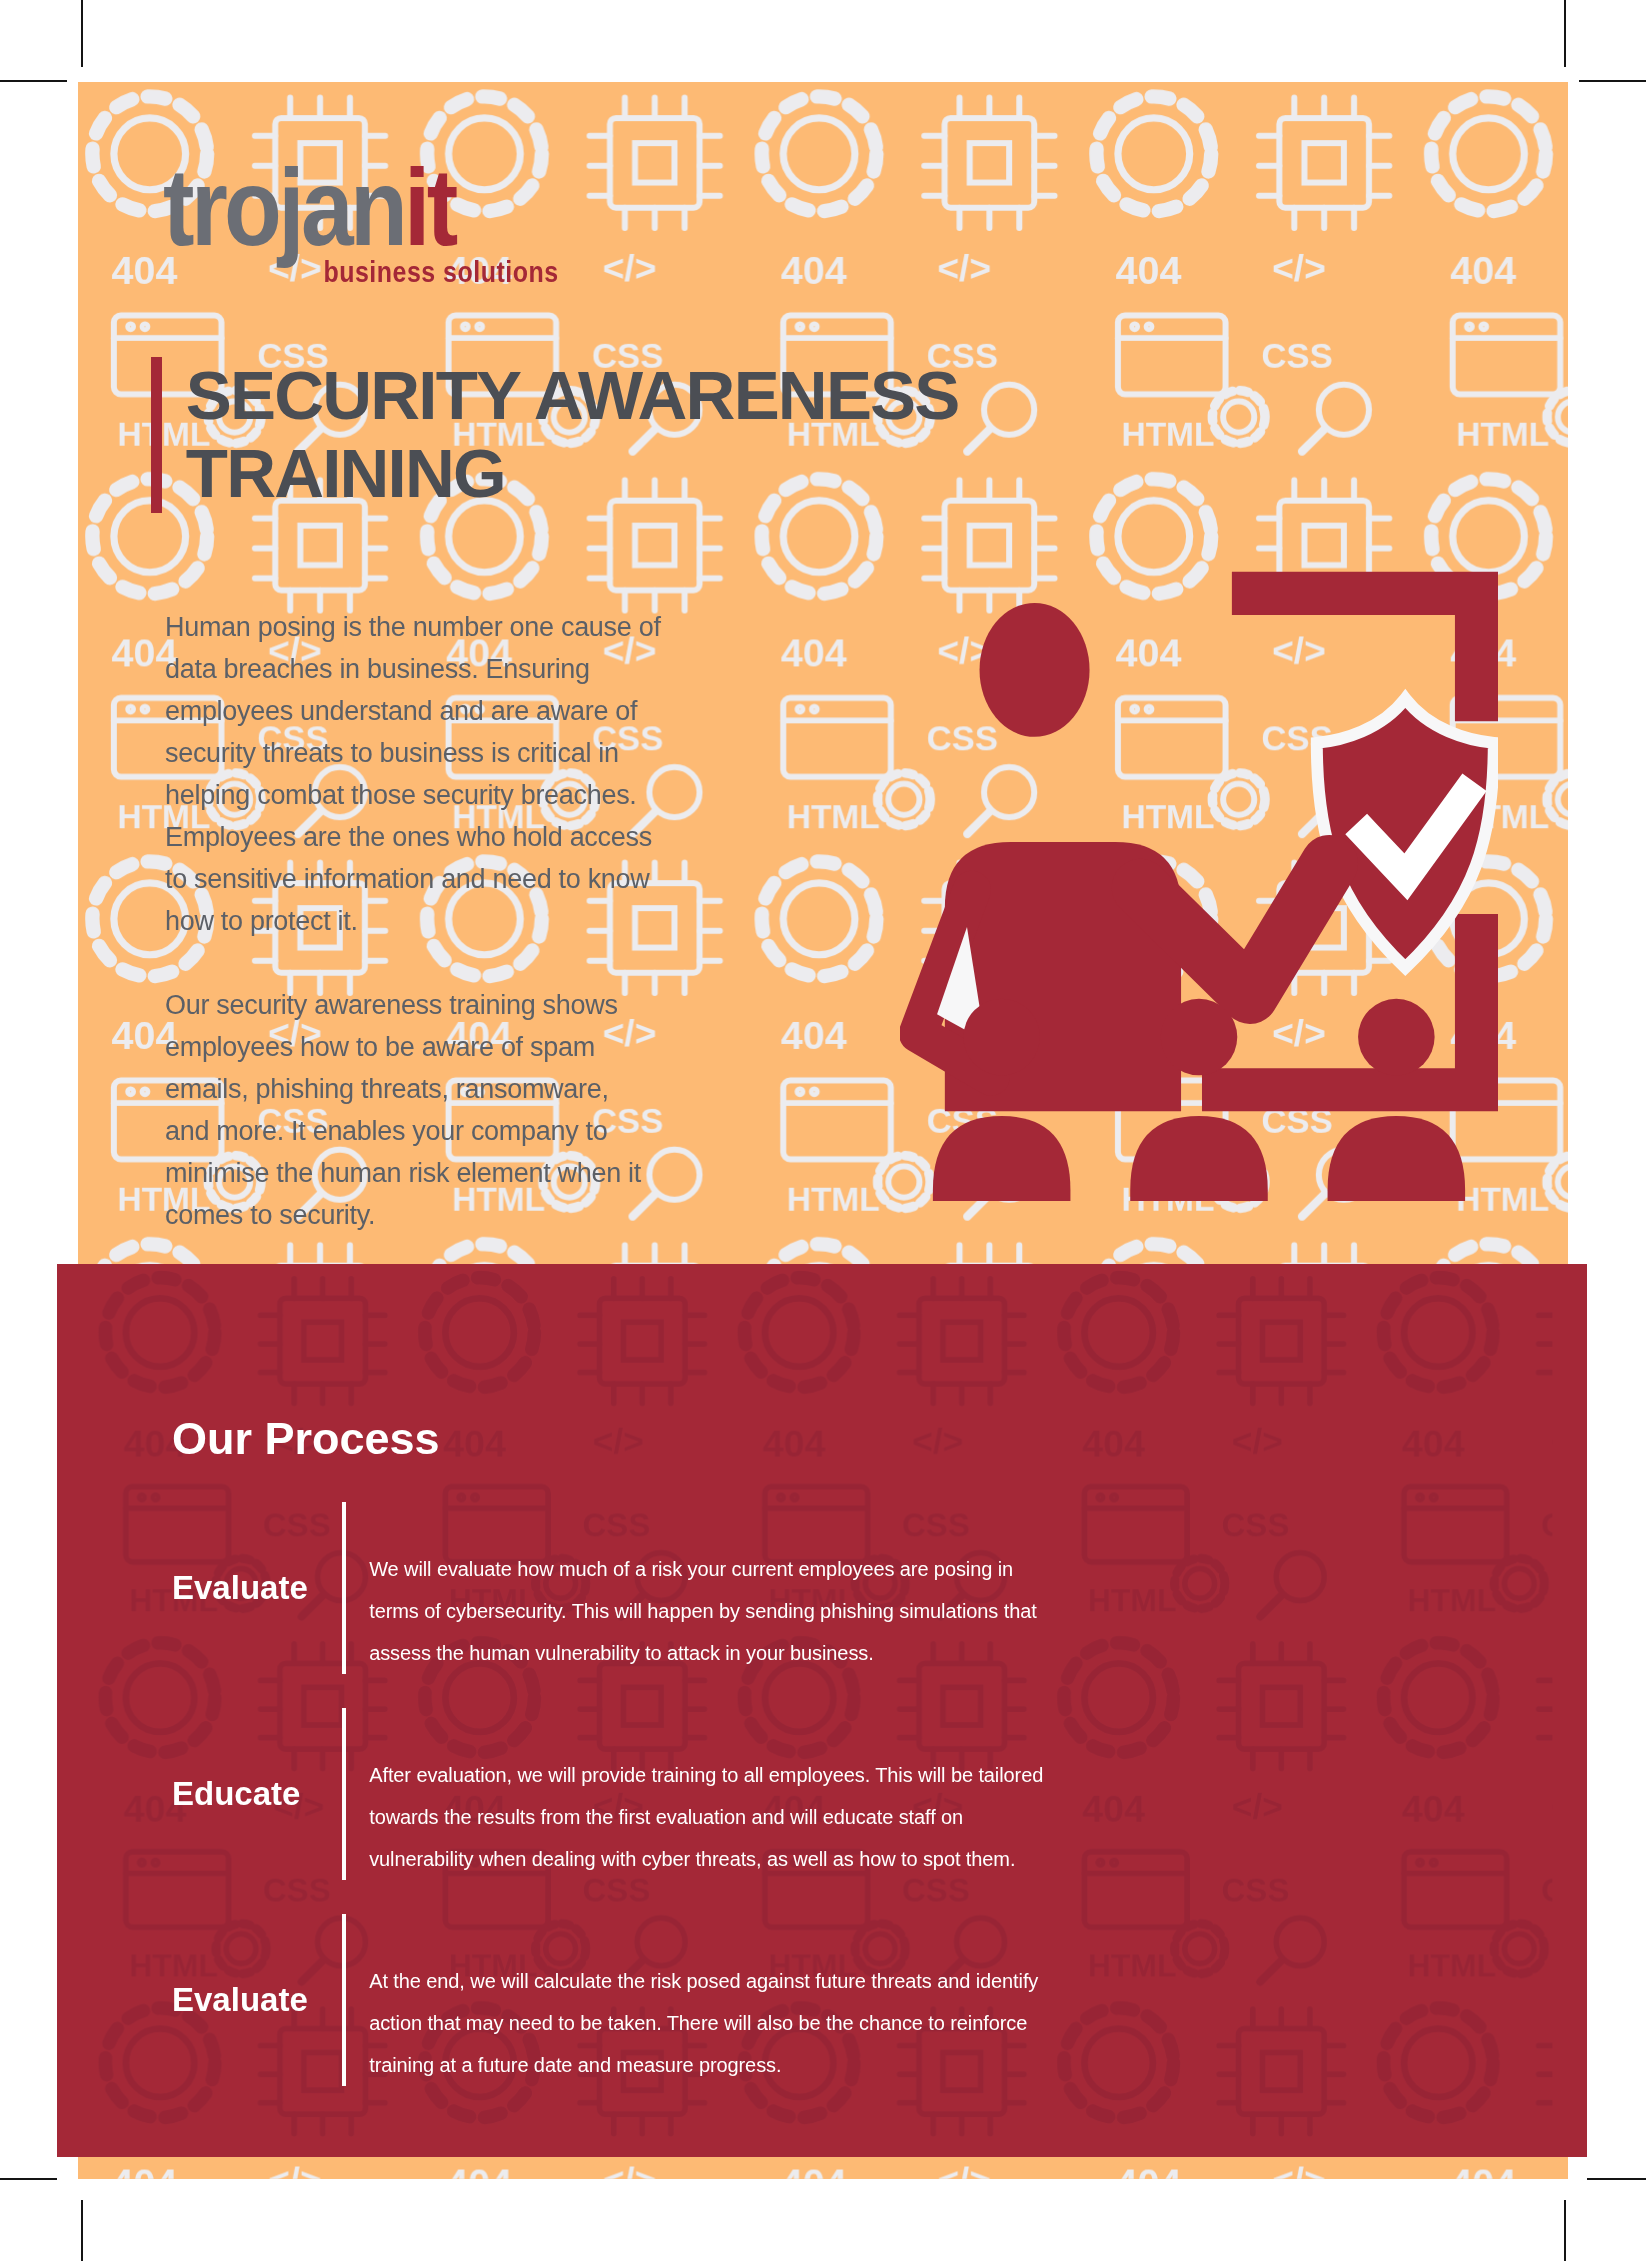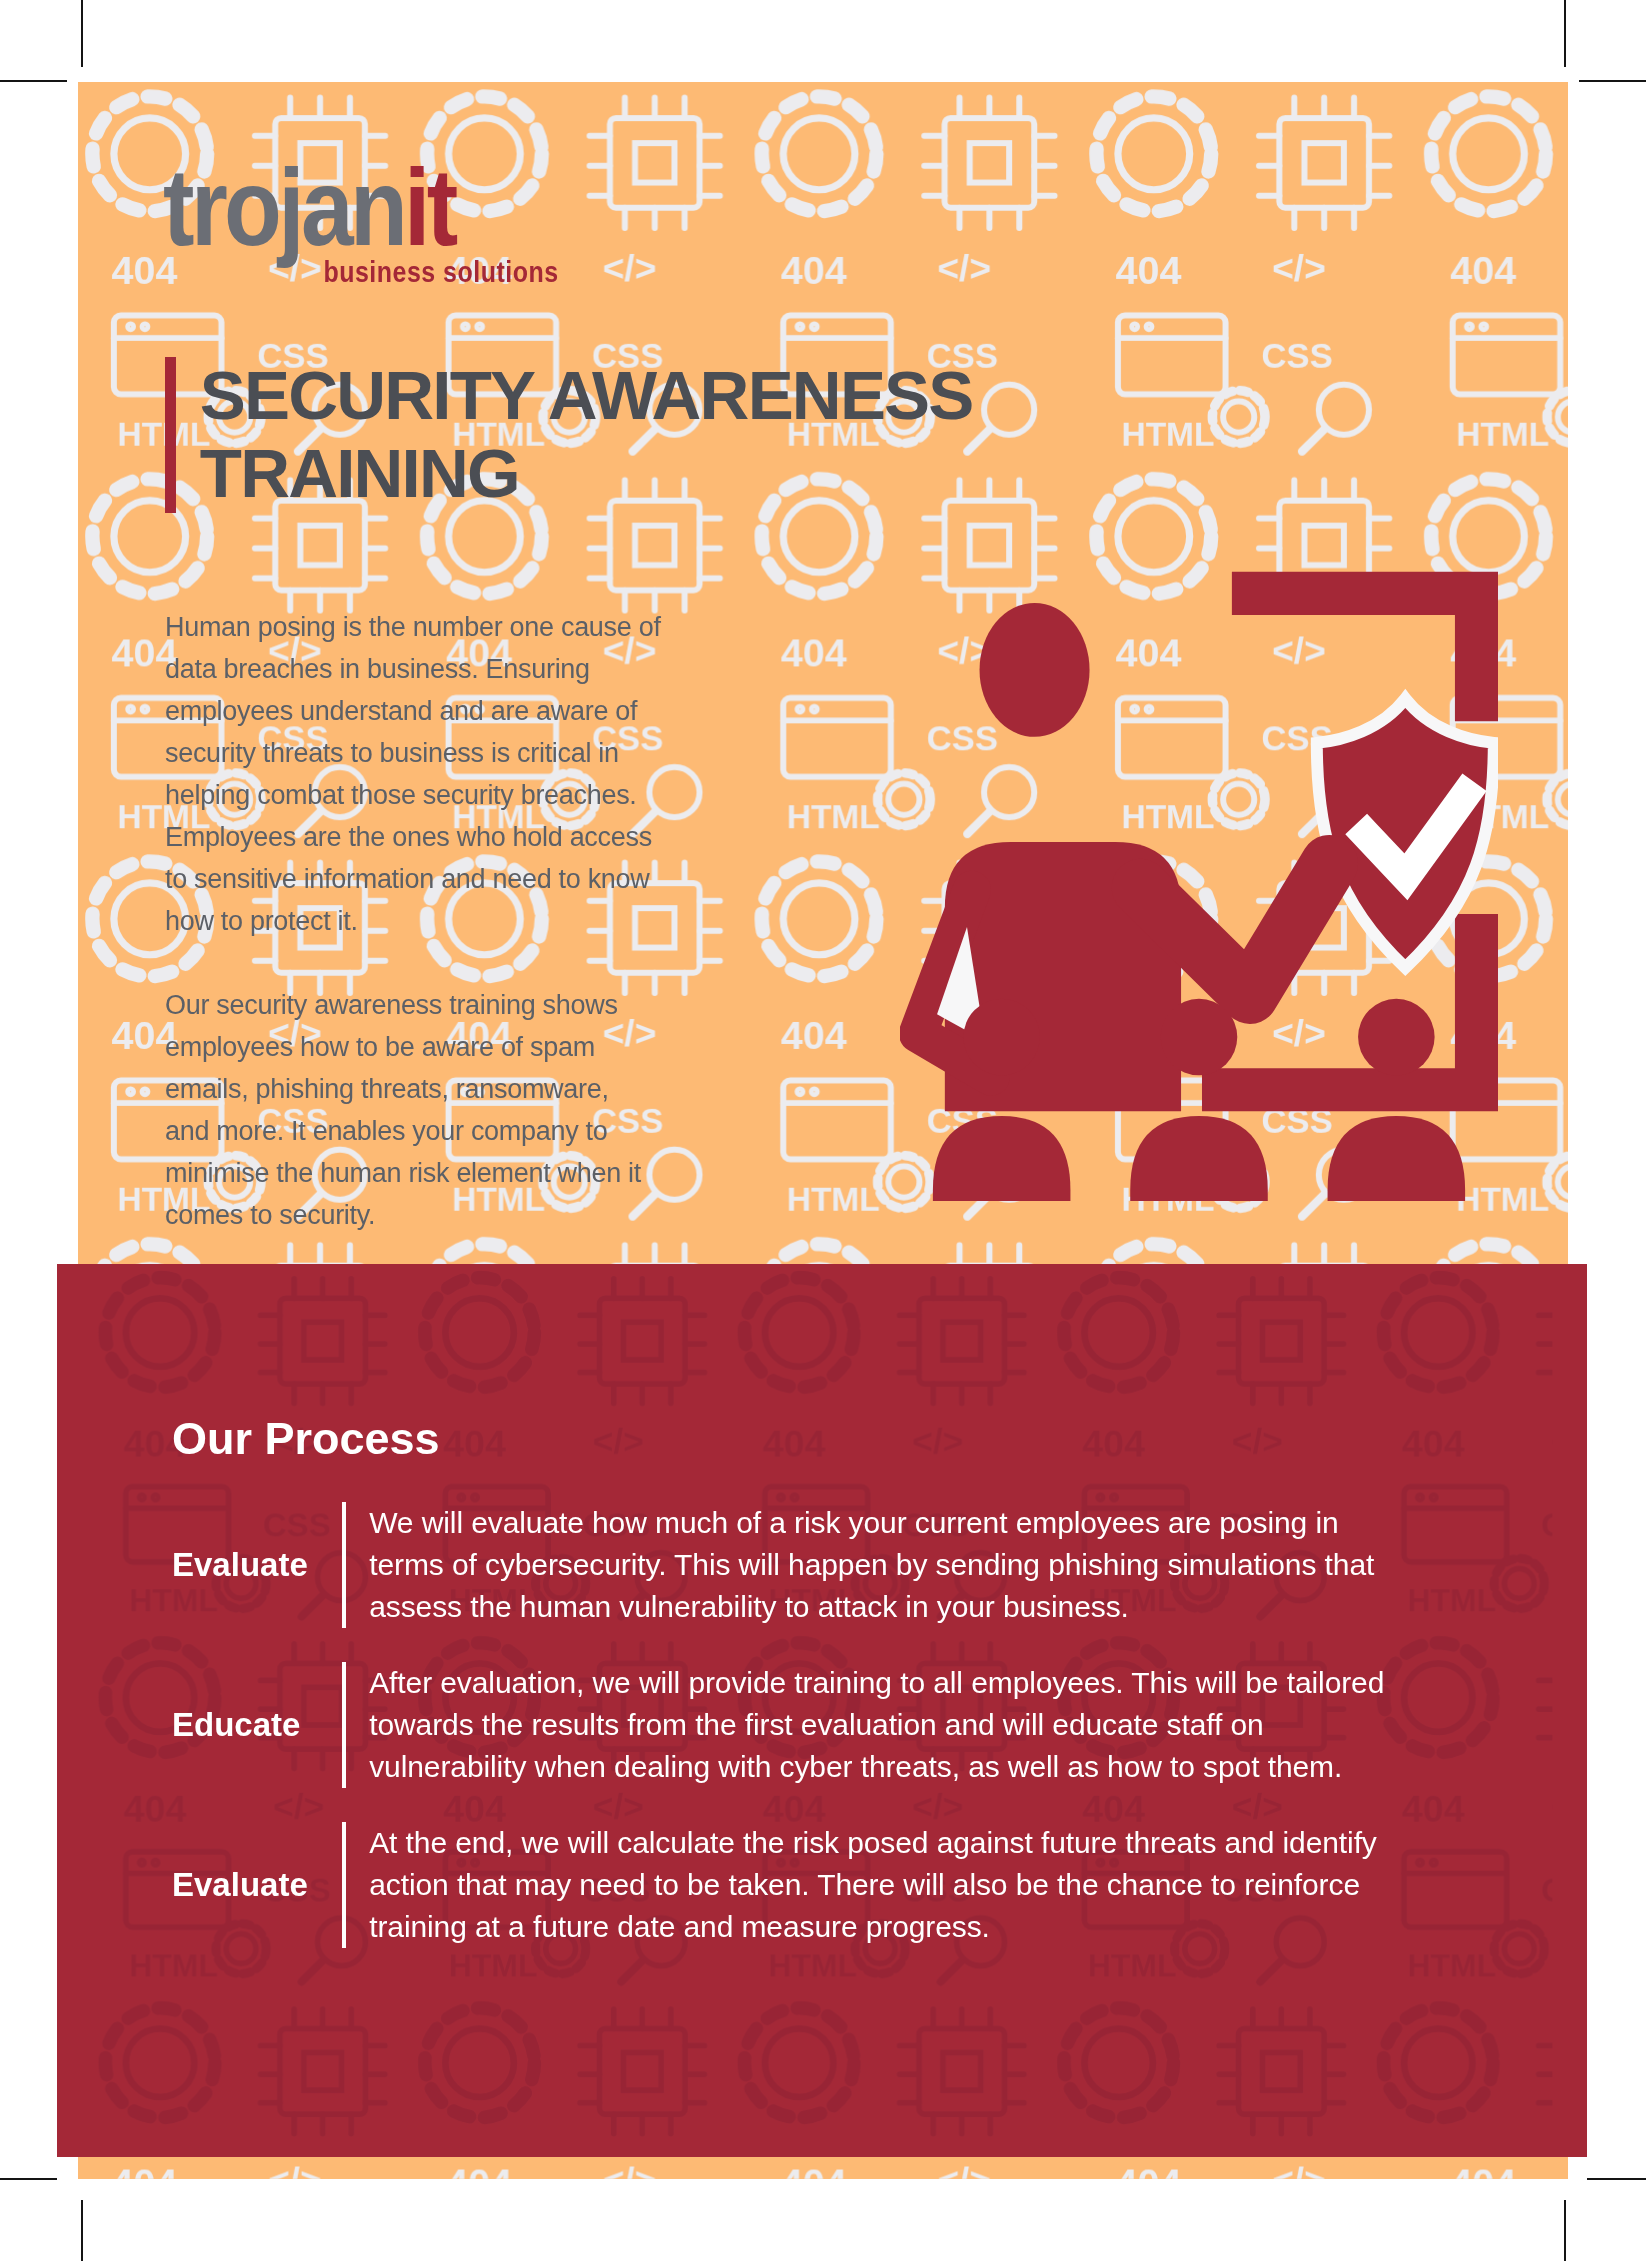--- a/index.html
+++ b/index.html
@@ -24,21 +24,21 @@
   .wordmark{
     font-size:110px;font-weight:700;letter-spacing:-4.2px;line-height:1.05;
     color:#6B6E75;white-space:nowrap;
   }
   .wordmark .accent{color:#A42837;}
   .tagline{
     margin-top:-8.4px;text-align:right;font-size:29px;font-weight:700;
     color:#A42837;letter-spacing:0.6px;
   }
   
-  .hero-heading{position:absolute;left:165px;top:357px;display:flex;}
+  .hero-heading{position:absolute;left:151px;top:357px;display:flex;}
   .accent-bar{width:10.8px;background:#A42837;margin-right:24px;flex:none;}
   .hero-title{
     font-size:69px;font-weight:800;line-height:78px;color:#4B4E54;
     letter-spacing:-1.8px;white-space:pre-line;
   }
   
   .intro{
     position:absolute;left:165px;top:564px;width:681px;
     font-size:27px;line-height:42px;color:#5C6067;letter-spacing:-0.3px;
     white-space:pre-line;
@@ -56,22 +56,23 @@
     letter-spacing:0;
   }
   .rows{
     position:absolute;left:115px;top:238px;right:72px;
     display:flex;flex-direction:column;gap:34px;
   }
   .row{display:flex;align-items:center;}
   .row-label{width:170px;font-size:33px;font-weight:700;flex:none;}
   .row-bar{width:4.2px;background:#ffffff;align-self:stretch;flex:none;}
   .row-text{
-    margin-left:23px;font-size:30px;line-height:42px;letter-spacing:-0.1px;
+    margin-left:23px;font-size:20px;line-height:42px;letter-spacing:-0.1px;
     white-space:pre-line;
+    margin-top:46px;
   }
 </style>
 </head>
 <body>
 
 <div class="panel">
   <svg class="bgfill" aria-hidden="true" viewBox="0 0 2493 3508" width="1490" height="2097">
     <defs>
       <g id="tileL" fill="none" stroke="#ECECEF" stroke-width="10" stroke-linecap="round">
         <circle cx="120" cy="120" r="60" stroke-width="12"></circle>

